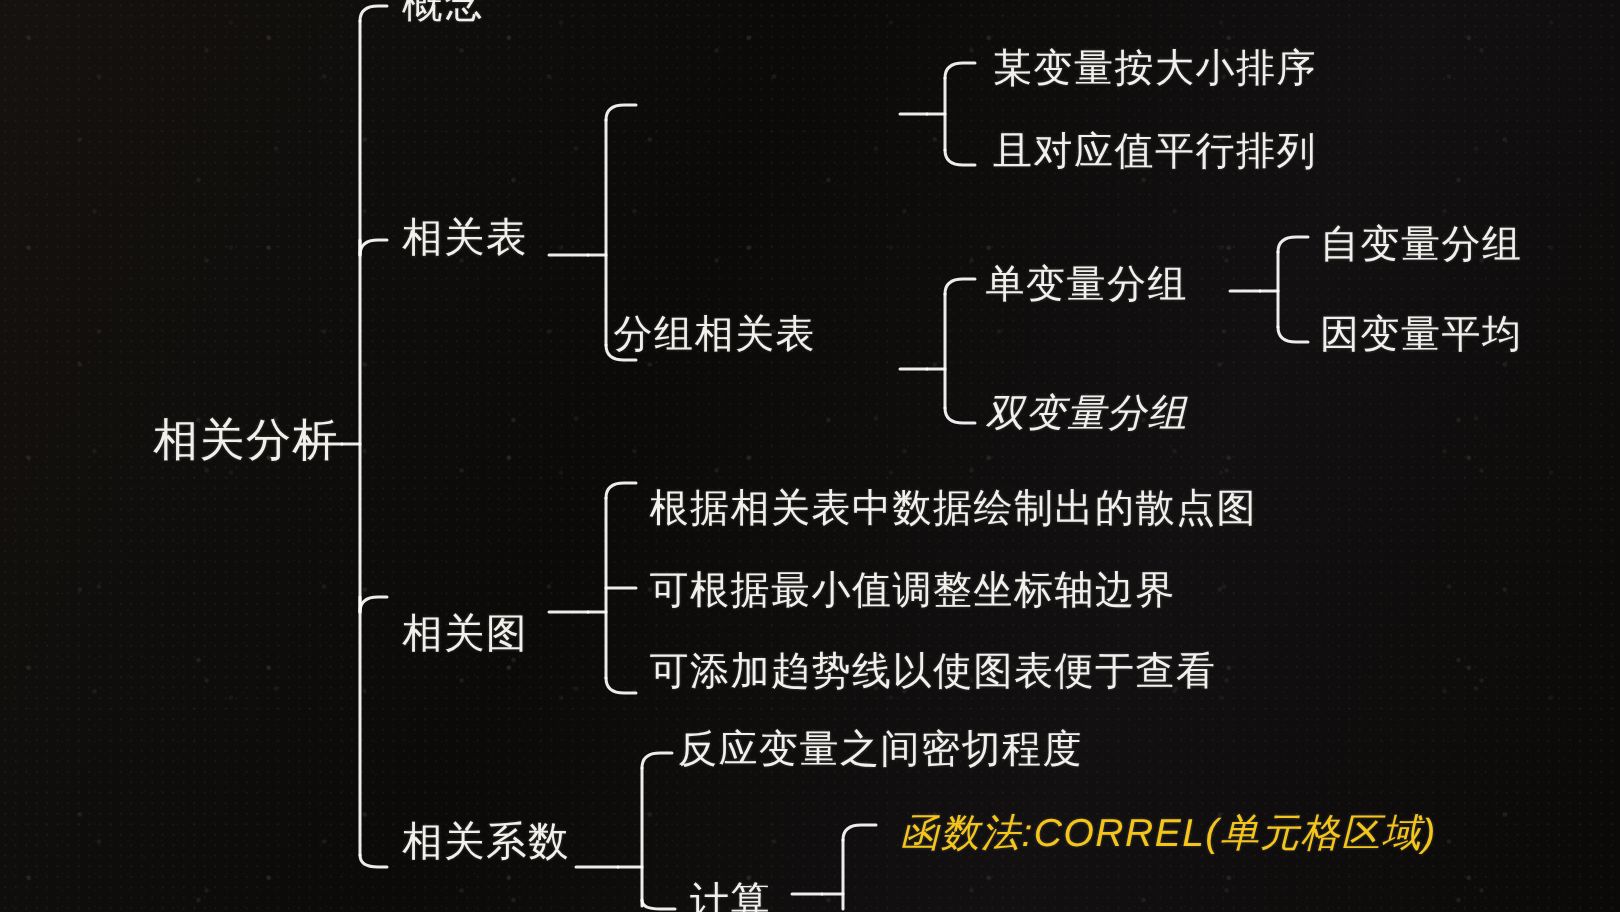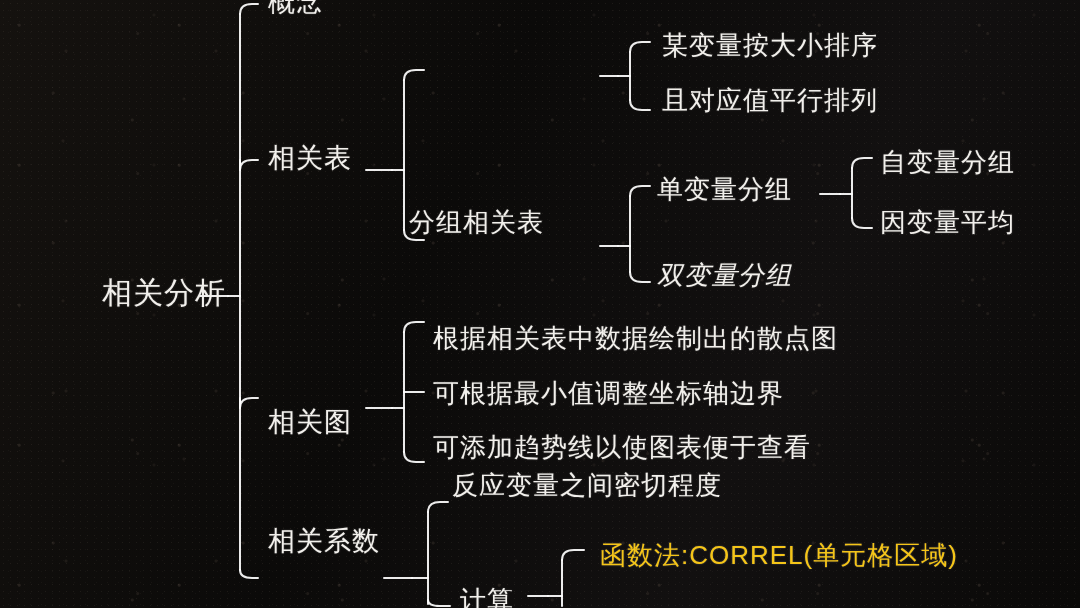--- a/index.html
+++ b/index.html
@@ -49,21 +49,21 @@
     position: absolute;
     color: #f2f0ec;
     white-space: nowrap;
     letter-spacing: 1px;
     text-shadow: 0 0 2px rgba(255,255,255,0.25);
   }
   .lvl1 { font-size: 30px; }
   .lvl2 { font-size: 27px; }
   .lvl3 { font-size: 26px; }
   .lvl4 { font-size: 26px; }
-  .accent { color: #f5c518; }
+  .accent { color: #f5c518; font-style: italic; }
   svg.links {
     position: absolute;
     left: 0;
     top: 0;
     width: 1080px;
     height: 608px;
     pointer-events: none;
   }
   svg.links path {
     fill: none;
@@ -145,18 +145,18 @@
   <div class="node lvl4" style="left:657px; top:172px;">单变量分组</div>
   <div class="node lvl4" style="left:880px; top:145px;">自变量分组</div>
   <div class="node lvl4" style="left:880px; top:205px;">因变量平均</div>
   <div class="node lvl4" style="left:657px; top:258px;font-style:italic;">双变量分组</div>
 
   <div class="node lvl2" style="left:268px; top:376px;margin-top:28px;">相关图</div>
   <div class="node lvl3" style="left:433px; top:321px;">根据相关表中数据绘制出的散点图</div>
   <div class="node lvl3" style="left:433px; top:376px;">可根据最小值调整坐标轴边界</div>
   <div class="node lvl3" style="left:433px; top:430px;">可添加趋势线以使图表便于查看</div>
 
-  <div class="node lvl2" style="left:268px; top:523px;font-family:Liberation Mono, monospace;">相关系数</div>
-  <div class="node lvl3" style="left:452px; top:468px;">反应变量之间密切程度</div>
+  <div class="node lvl2" style="left:268px; top:543px;font-family:Liberation Mono, monospace;">相关系数</div>
+  <div class="node lvl3" style="left:452px; top:482px;">反应变量之间密切程度</div>
   <div class="node lvl3" style="left:460px; top:583px;">计算</div>
   <div class="node lvl4 accent" style="left:600px; top:538px;">函数法:CORREL(单元格区域)</div>
 
 </div>
 
 </body></html>

